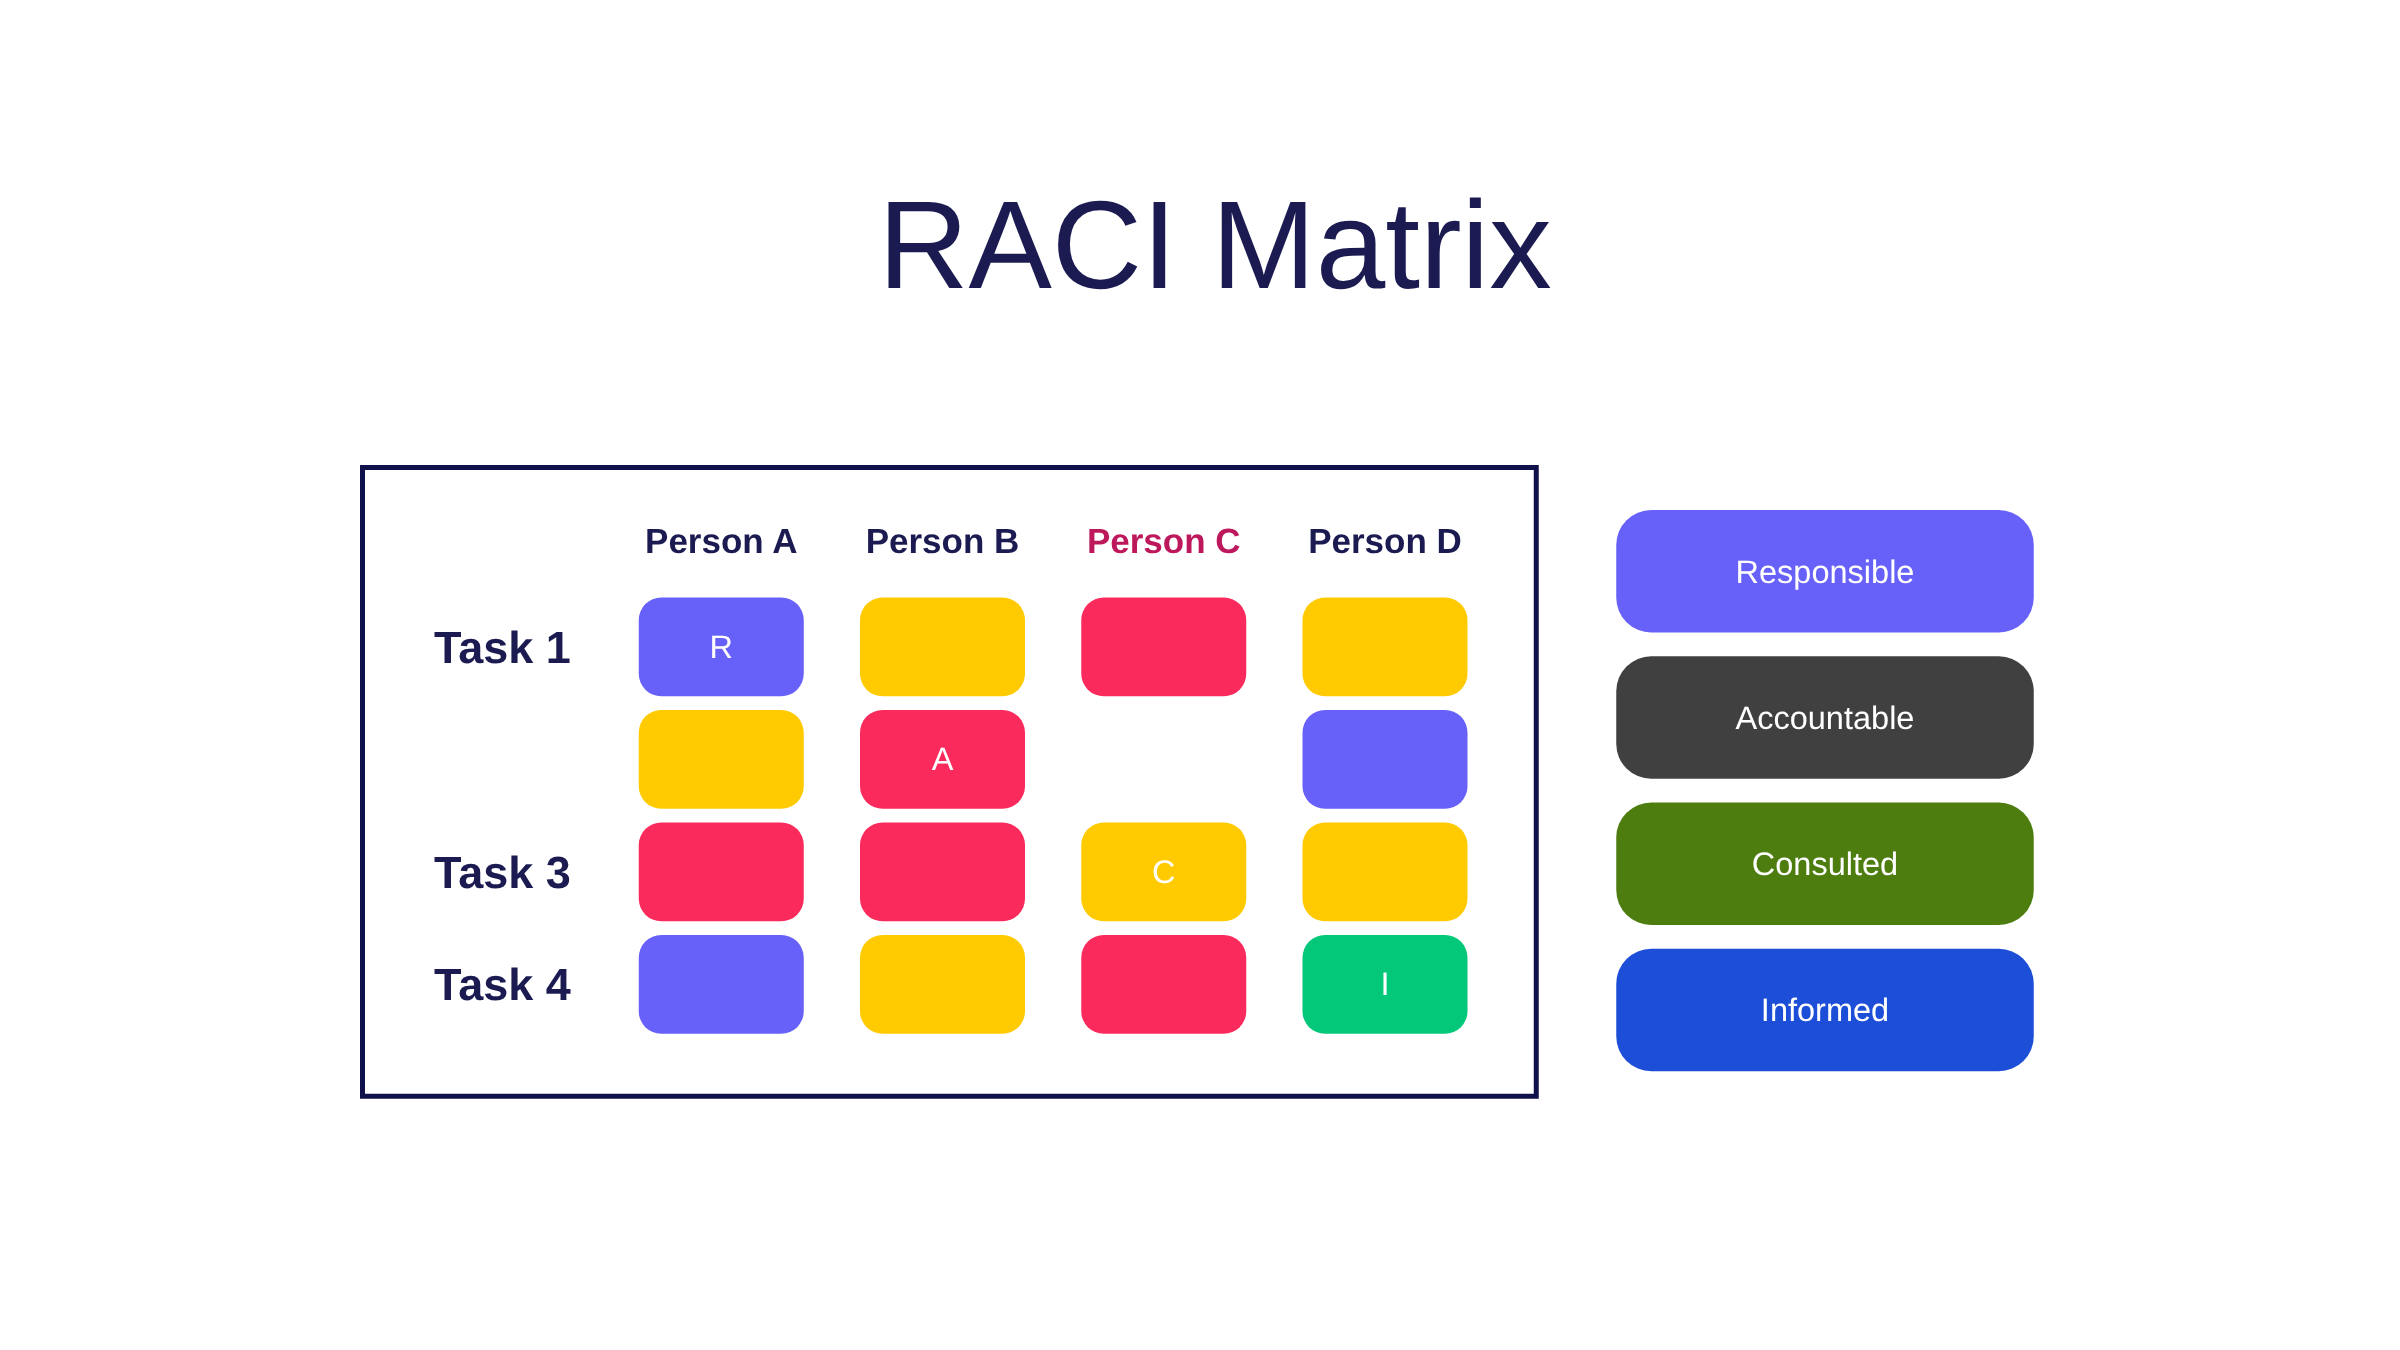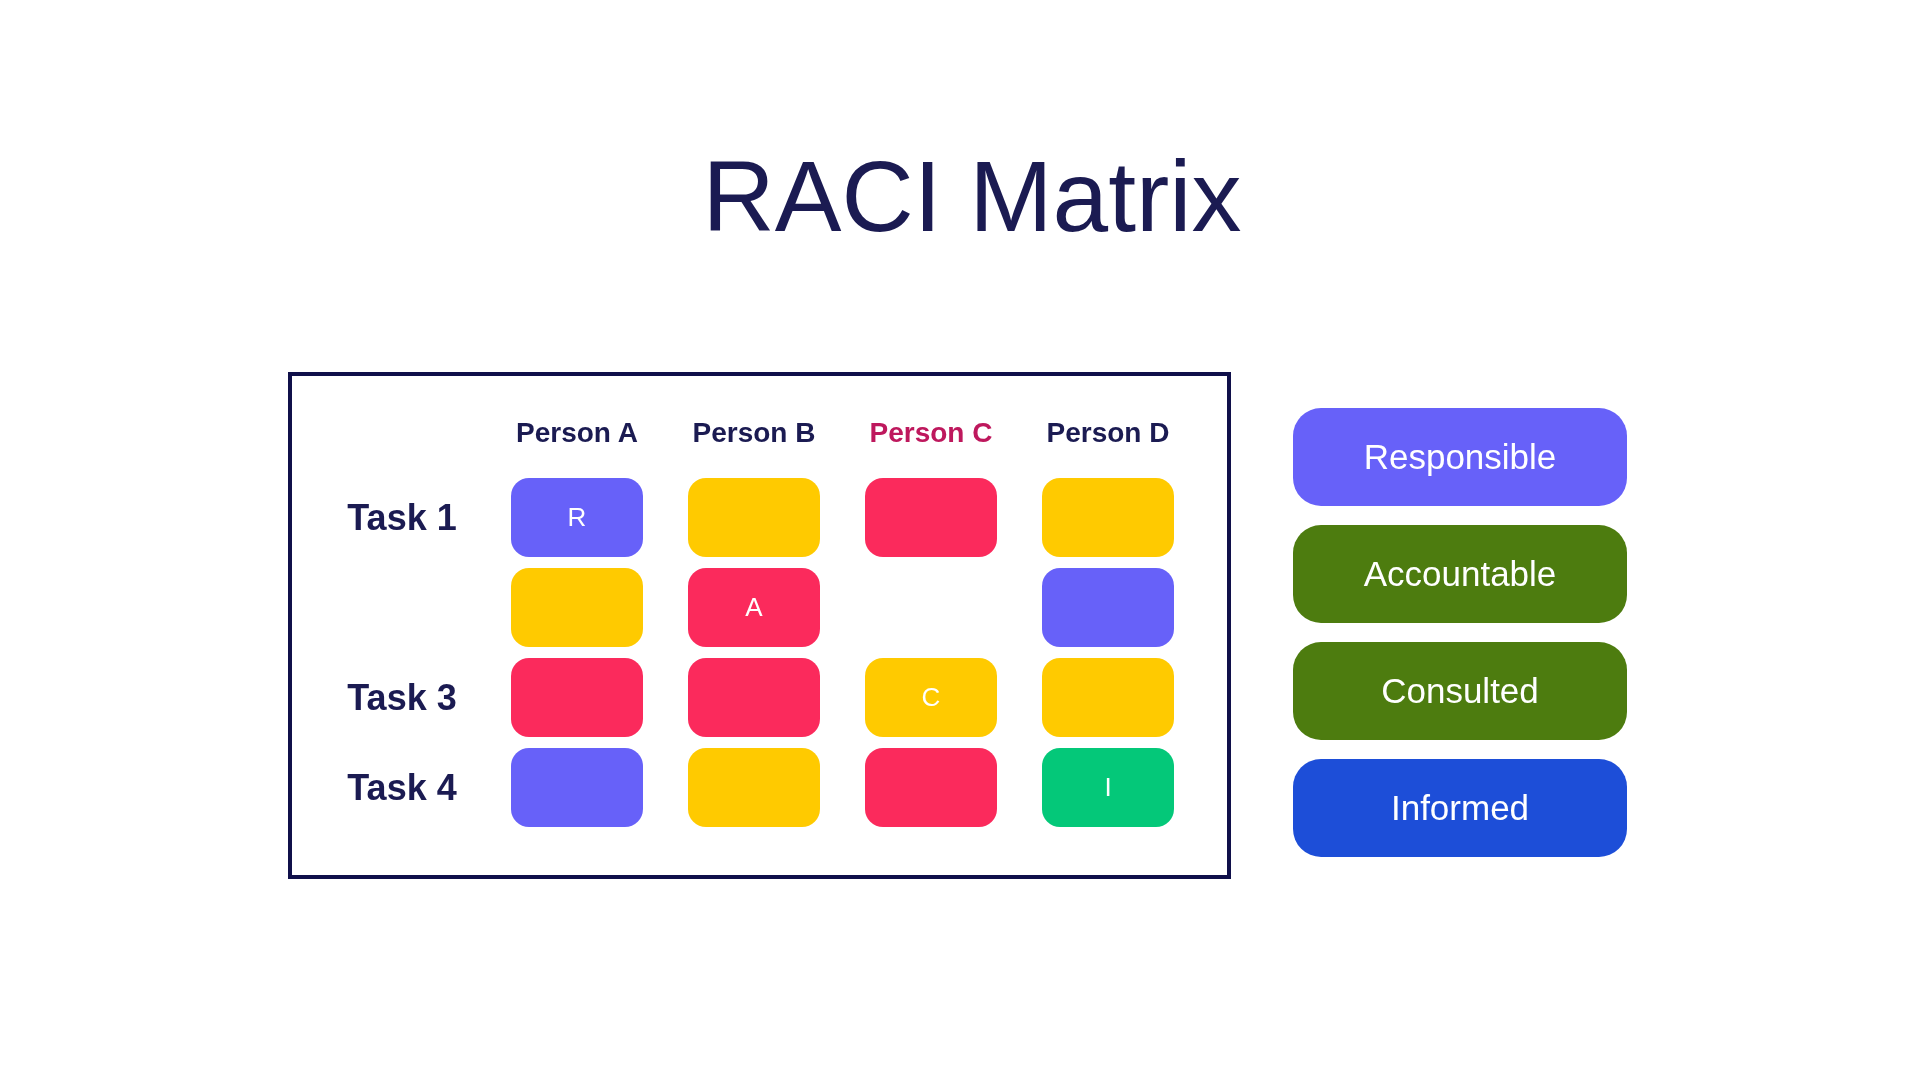--- a/index.html
+++ b/index.html
@@ -88,21 +88,21 @@
   .legend-pill {
     width: 334px;
     height: 98px;
     border-radius: 28px;
     display: flex;
     align-items: center;
     justify-content: center;
   }
   .legend-label {
     color: #ffffff;
-    font-size: 35px;
+    font-size: 26px;
     font-weight: 500;
   }
 </style>
 </head>
 <body>
 
 <div class="canvas" style="background: rgb(255, 255, 255); padding-left: 24px;">
   <h1 class="title" style="color: rgb(27, 27, 82);">RACI Matrix</h1>
   <div class="matrix-box" style="border-color: rgb(16, 16, 74);">
       <div class="col-header" style="left: 205px; color: rgb(27, 27, 82);">Person A</div>
@@ -133,21 +133,21 @@
       <div class="cell" style="left: 396px; top: 372px; background: rgb(255, 202, 0);"></div>
       <div class="cell" style="left: 573px; top: 372px; background: rgb(251, 42, 92);"></div>
       <div class="cell" style="left: 750px; top: 372px; background: rgb(4, 200, 121);">
         <span class="cell-letter" style="color: rgb(255, 255, 255);">I</span>
       </div>
     </div>
   <div class="legend">
       <div class="legend-pill" style="background: rgb(103, 97, 249);">
         <span class="legend-label">Responsible</span>
       </div>
-      <div class="legend-pill" style="background: #4d7c0f; text-align: center;">
+      <div class="legend-pill" style="background: #404040; text-align: center;">
         <span class="legend-label">Accountable</span>
       </div>
       <div class="legend-pill" style="background: #4d7c0f;">
         <span class="legend-label">Consulted</span>
       </div>
       <div class="legend-pill" style="background: #1d4ed8;">
         <span class="legend-label">Informed</span>
       </div>
     </div>
 </div>

